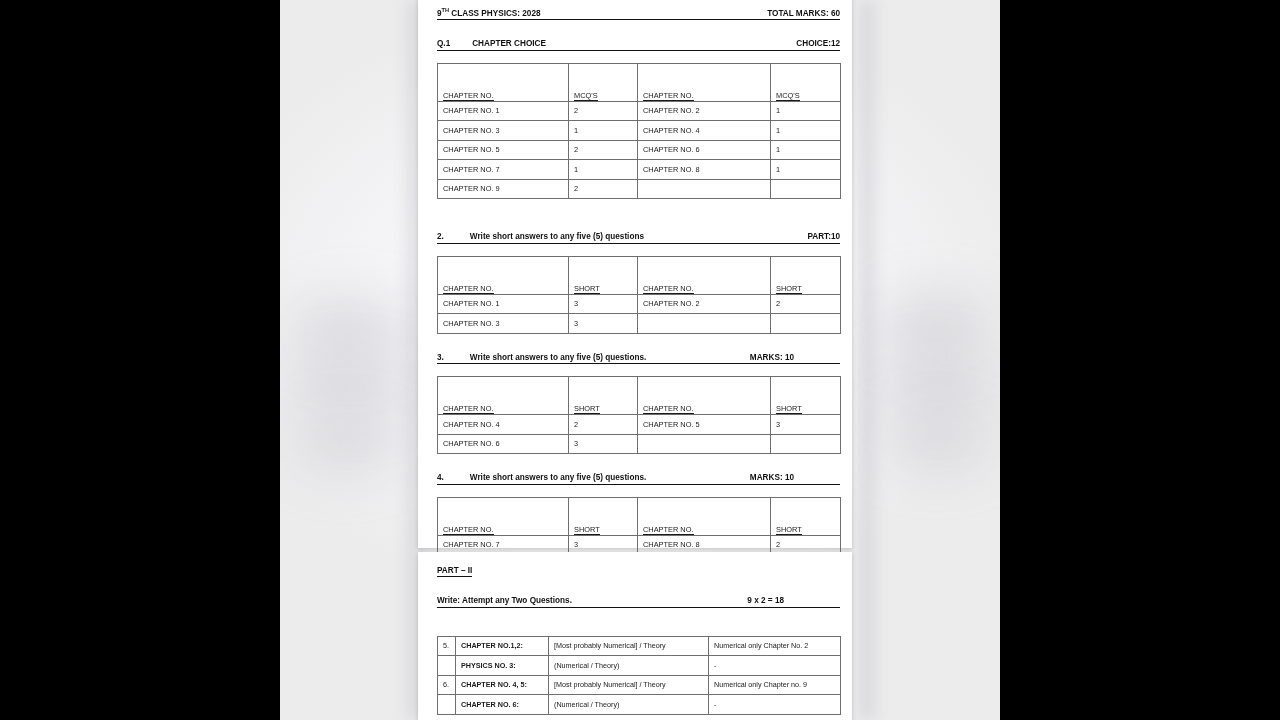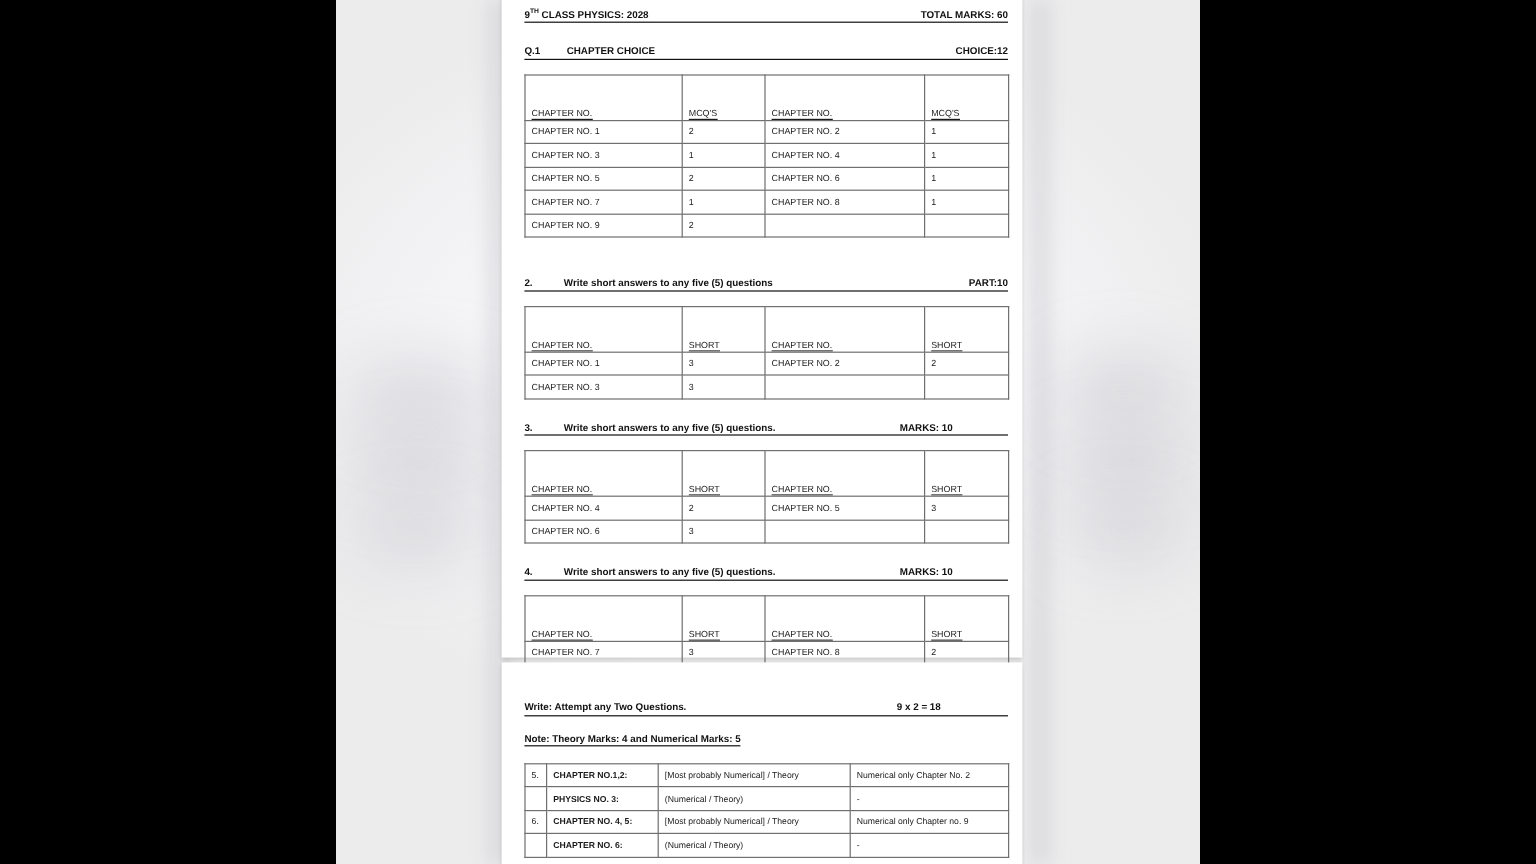--- a/index.html
+++ b/index.html
@@ -357,35 +357,35 @@
       </table>
 
     </div>
   </div>
 
   <div class="page" id="page2">
     <div class="page-inner">
 
       <div class="gap6"></div>
 
+      <div class="line">
+        <span class="bold u">PART – II</span>
+      </div>
 
       <div class="gap18"></div>
 
       <div class="line full">
         <span class="bold">Write:   Attempt any Two Questions.</span>
         <span class="spacer"></span>
         <span class="bold">9 x 2 = 18</span>
         <span style="width:56px"></span>
       </div>
 
       <div class="gap14"></div>
 
-      <div class="line">
-        <span class="bold u">Note: Theory Marks: 4  and Numerical Marks: 5</span>
-      </div>
 
       <div class="gap14"></div>
 
       <table class="grid2">
         <colgroup>
             <col style="width:18px">
             <col style="width:93px">
             <col style="width:160px">
             <col style="width:132px">
           </colgroup>

